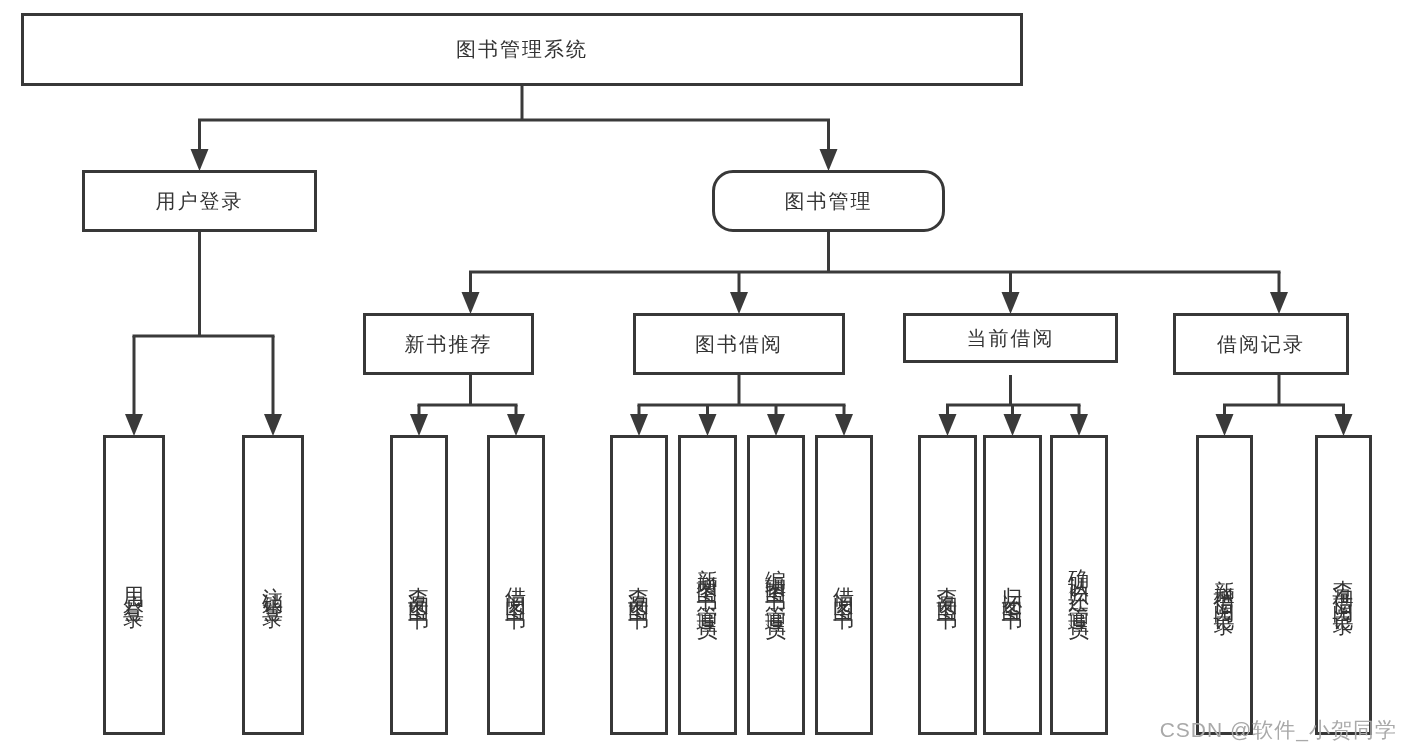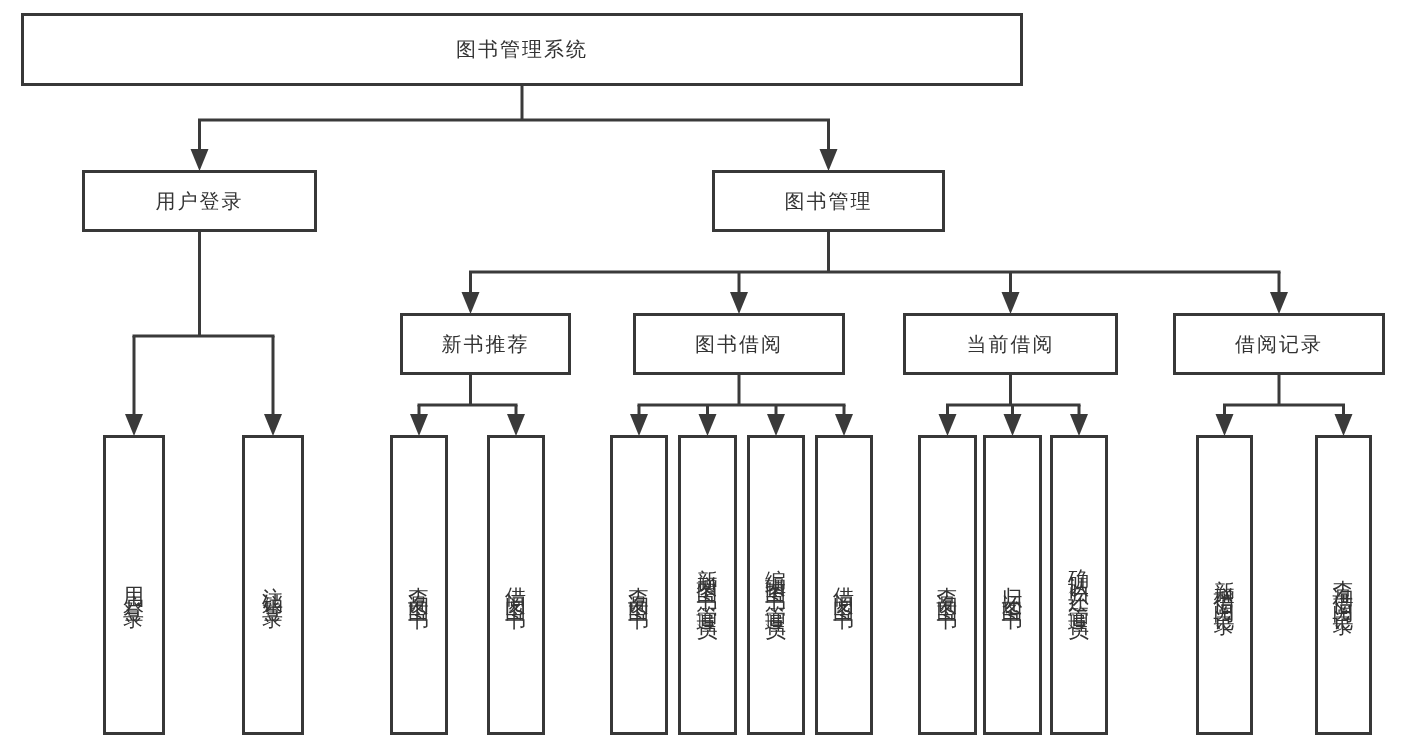--- a/index.html
+++ b/index.html
@@ -113,33 +113,33 @@
       <line x1="1343.5" y1="405" x2="1343.5" y2="421" stroke="#3a3a3a" stroke-width="3"></line>
       <path d="M 1334.5 414 L 1352.5 414 L 1343.5 436 Z" fill="#3a3a3a"></path>
     </svg>
   <div id="nodes">
       <div class="node" style="left: 21px; top: 13px; width: 1002px; height: 73px;">
         <span class="node-label">图书管理系统</span>
       </div>
       <div class="node" style="left: 82px; top: 170px; width: 235px; height: 62px;">
         <span class="node-label">用户登录</span>
       </div>
-      <div class="node" style="left: 712px; top: 170px; width: 233px; height: 62px;">
+      <div class="node" style="left: 712px; top: 170px; width: 233px; height: 62px; border-radius: 21px;">
         <span class="node-label">图书管理</span>
       </div>
-      <div class="node" style="left: 363px; top: 313px; width: 171px; height: 62px; margin-left: 37px;">
+      <div class="node" style="left: 363px; top: 313px; width: 171px; height: 62px;">
         <span class="node-label">新书推荐</span>
       </div>
       <div class="node" style="left: 633px; top: 313px; width: 212px; height: 62px; justify-content: center;">
         <span class="node-label">图书借阅</span>
       </div>
-      <div class="node" style="left: 903px; top: 313px; width: 215px; height: 62px;">
+      <div class="node" style="left: 903px; top: 313px; width: 215px; height: 50px;">
         <span class="node-label">当前借阅</span>
       </div>
-      <div class="node" style="left: 1173px; top: 313px; width: 212px; height: 62px;">
+      <div class="node" style="left: 1173px; top: 313px; width: 176px; height: 62px;">
         <span class="node-label">借阅记录</span>
       </div>
       <div class="node vertical" style="left: 103px; top: 435px; width: 62px; height: 300px;">
         <span class="node-label">用户登录</span>
       </div>
       <div class="node vertical" style="left: 242px; top: 435px; width: 62px; height: 300px;">
         <span class="node-label">注销登录</span>
       </div>
       <div class="node vertical" style="left: 390px; top: 435px; width: 58px; height: 300px;">
         <span class="node-label">查询图书</span>
@@ -168,13 +168,14 @@
       <div class="node vertical" style="left: 1050px; top: 435px; width: 58px; height: 300px;">
         <span class="node-label">确认归还（管理员）</span>
       </div>
       <div class="node vertical" style="left: 1196px; top: 435px; width: 57px; height: 300px;">
         <span class="node-label">新增借阅记录</span>
       </div>
       <div class="node vertical" style="left: 1315px; top: 435px; width: 57px; height: 300px;">
         <span class="node-label">查询借阅记录</span>
       </div>
     </div>
+  <div id="watermark">CSDN @软件_小贺同学</div>
 </div>
 
 </body></html>

